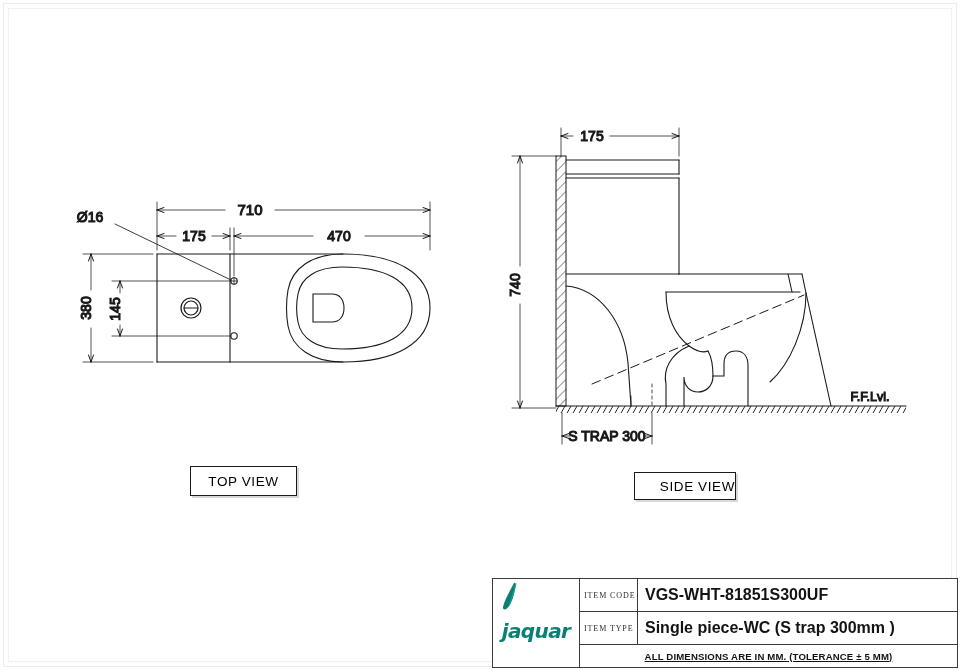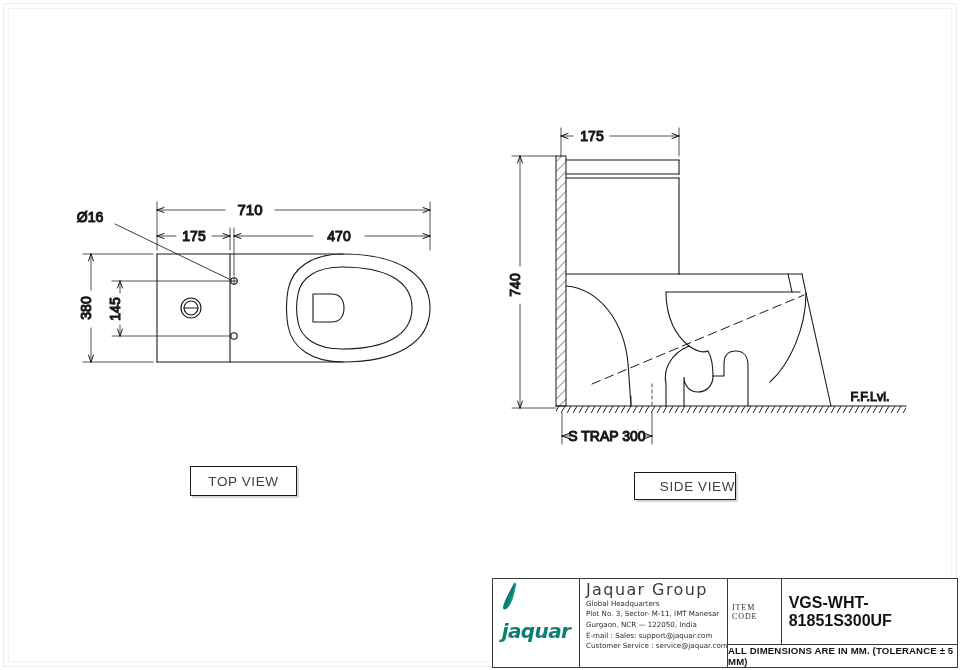--- a/index.html
+++ b/index.html
@@ -6,21 +6,21 @@
   body{width:960px;height:670px;position:relative;overflow:hidden;
        font-family:"Liberation Sans",sans-serif;color:#1a1a1a;}
   #sheet{position:absolute;inset:0;background:#fff;}
   .frame-outer{position:absolute;left:3px;top:3px;width:954px;height:664px;
        border:1px solid #ececee;box-sizing:border-box;}
   .frame-inner{position:absolute;left:8px;top:8px;width:944px;height:654px;
        border:1px solid #f1f1f3;box-sizing:border-box;}
   svg{position:absolute;left:0;top:0;}
   .viewlabel{position:absolute;border:1.6px solid #1a1a1a;background:#fff;
        display:flex;align-items:center;justify-content:center;
-       font-size:13.5px;letter-spacing:.6px;color:#404040;box-shadow:2px 2px 0 #d8d8d8;}
+       font-size:13.5px;letter-spacing:.6px;color:#000000;box-shadow:2px 2px 0 #d8d8d8;}
   
   #titleblock{position:absolute;left:492px;top:578px;width:466px;height:90px;
        border:1px solid #3b3b3b;box-sizing:border-box;display:flex;background:#fff;}
   #logocell{width:86px;border-right:1px solid #3b3b3b;display:flex;
        flex-direction:column;align-items:center;justify-content:center;}
   #logomark{width:34px;height:34px;}
   #logoword{font-family:"DejaVu Sans",sans-serif;font-size:20px;font-style:italic;
        font-weight:700;color:#0b7f73;letter-spacing:-.6px;line-height:1;margin-top:16px;}
   #addrcell{width:148px;border-right:1px solid #3b3b3b;padding:3px 4px 2px 6px;
        box-sizing:border-box;}
@@ -28,21 +28,21 @@
        letter-spacing:1.4px;line-height:1.05;}
   .addr{font-size:7.1px;color:#2b2b2b;line-height:1.5;white-space:nowrap;
        font-family:"DejaVu Sans",sans-serif;}
   #speccell{flex:1;display:flex;flex-direction:column;}
   .specrow{display:flex;flex:1;border-bottom:1px solid #3b3b3b;align-items:center;}
   .speclabel{width:58px;border-right:1px solid #3b3b3b;align-self:stretch;
        display:flex;align-items:center;padding-left:4px;box-sizing:border-box;
        font-family:"Liberation Serif",serif;font-size:8px;letter-spacing:.9px;color:#2e2e2e;}
   .specval{padding-left:7px;font-size:16px;color:#131313;font-weight:600;}
   #noterow{height:22px;display:flex;align-items:center;justify-content:center;
-       font-size:9.6px;color:#131313;font-weight:600;letter-spacing:.15px;}
+       font-size:9.6px;color:#131313;font-weight:600;letter-spacing:.15px;text-decoration:underline;}
 </style>
 </head>
 <body>
 
 <div id="sheet">
   <div class="frame-outer"></div>
   <div class="frame-inner"></div>
 
   <svg width="460" height="440" viewBox="0 0 460 440" style="left:60px;top:180px;">
     <g fill="none" stroke="#1a1a1a" stroke-width="1.1" stroke-linecap="round">
@@ -210,30 +210,26 @@
 
     <div id="logocell">
       <svg id="logomark" viewBox="0 0 40 40">
         <path d="M25 4 C20 14 14 24 12 32 C11 35 13 37 16 35
                  C21 31 25 20 26 10 C26.4 6 26 4 25 4 Z" fill="#0b7f73"></path>
         <path d="M27 5 C25 14 22 24 19 31" stroke="#15a08f" stroke-width="1.4" fill="none"></path>
       </svg>
       <div id="logoword">jaquar</div>
     </div>
 
-    <div id="addrcell">
-      <div id="brandname">Jaquar  Group</div>
-      <div class="addr">Global  Headquarters</div>
-      <div class="addr">Plot No. 3, Sector-  M-11,  IMT Manesar</div>
-      <div class="addr">Gurgaon,  NCR  —  122050,  India</div>
-      <div class="addr">E-mail :  Sales:  support@jaquar.com</div>
-      <div class="addr">Customer  Service :   service@jaquar.com</div>
-    </div>
 
     <div id="speccell">
       <div class="specrow">
         <div class="speclabel">ITEM CODE</div>
         <div class="specval">VGS-WHT-81851S300UF</div>
       </div>
+      <div class="specrow">
+        <div class="speclabel">ITEM TYPE</div>
+        <div class="specval">Single piece-WC (S trap 300mm )</div>
+      </div>
       <div id="noterow">ALL DIMENSIONS ARE IN MM. (TOLERANCE ± 5 MM)</div>
     </div>
   </div>
 </div>
 
 </body></html>

